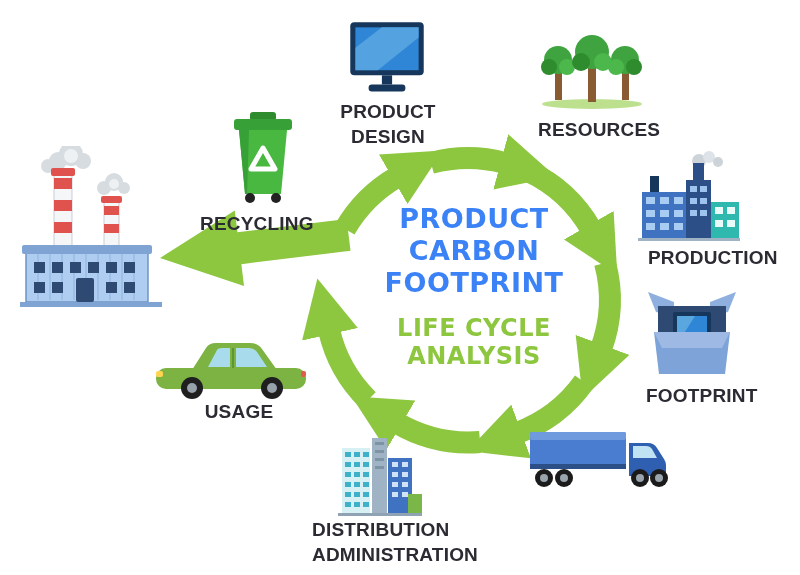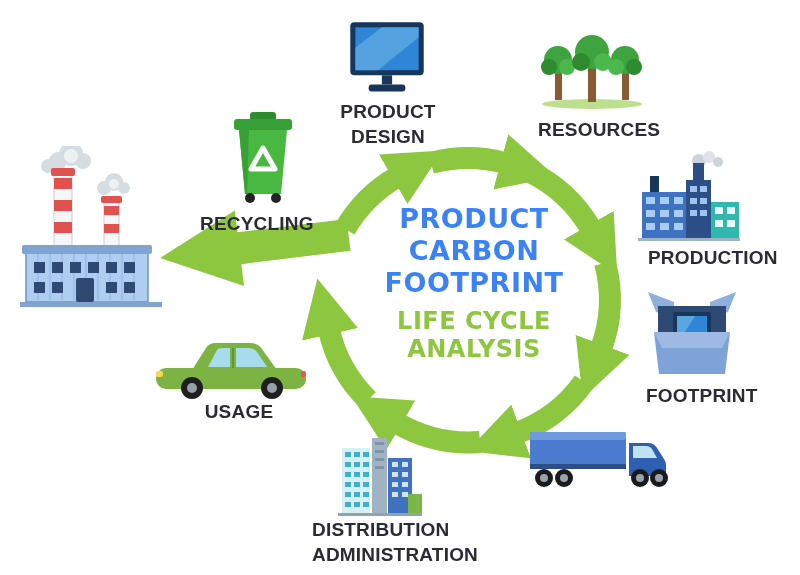--- a/index.html
+++ b/index.html
@@ -5,21 +5,21 @@
   html,body{margin:0;padding:0;background:#fff;}
   .canvas{position:relative;width:800px;height:575px;background:#ffffff;overflow:hidden;
           font-family:"Liberation Sans",sans-serif;}
   .ring{position:absolute;left:0;top:0;width:800px;height:575px;}
   .icon{position:absolute;}
   .label{position:absolute;text-align:center;font-weight:bold;font-size:19px;
          color:#2b2b33;letter-spacing:.2px;line-height:1.3;}
   .center{position:absolute;left:368px;top:203px;width:212px;text-align:center;}
   .title-line{font-family:"DejaVu Sans",sans-serif;font-weight:bold;font-size:27px;
               color:#3b82f6;line-height:1.18;letter-spacing:.5px;}
-  .subtitle{margin-top:8px;}
+  .subtitle{margin-top:15px;}
   .subtitle-line{font-family:"DejaVu Sans",sans-serif;font-weight:bold;font-size:24px;
                  color:#8dc63f;line-height:1.2;letter-spacing:.5px;}
 </style>
 </head>
 <body>
 
 <div class="canvas">
 
   <svg class="ring" viewBox="0 0 800 575">
     <defs>

